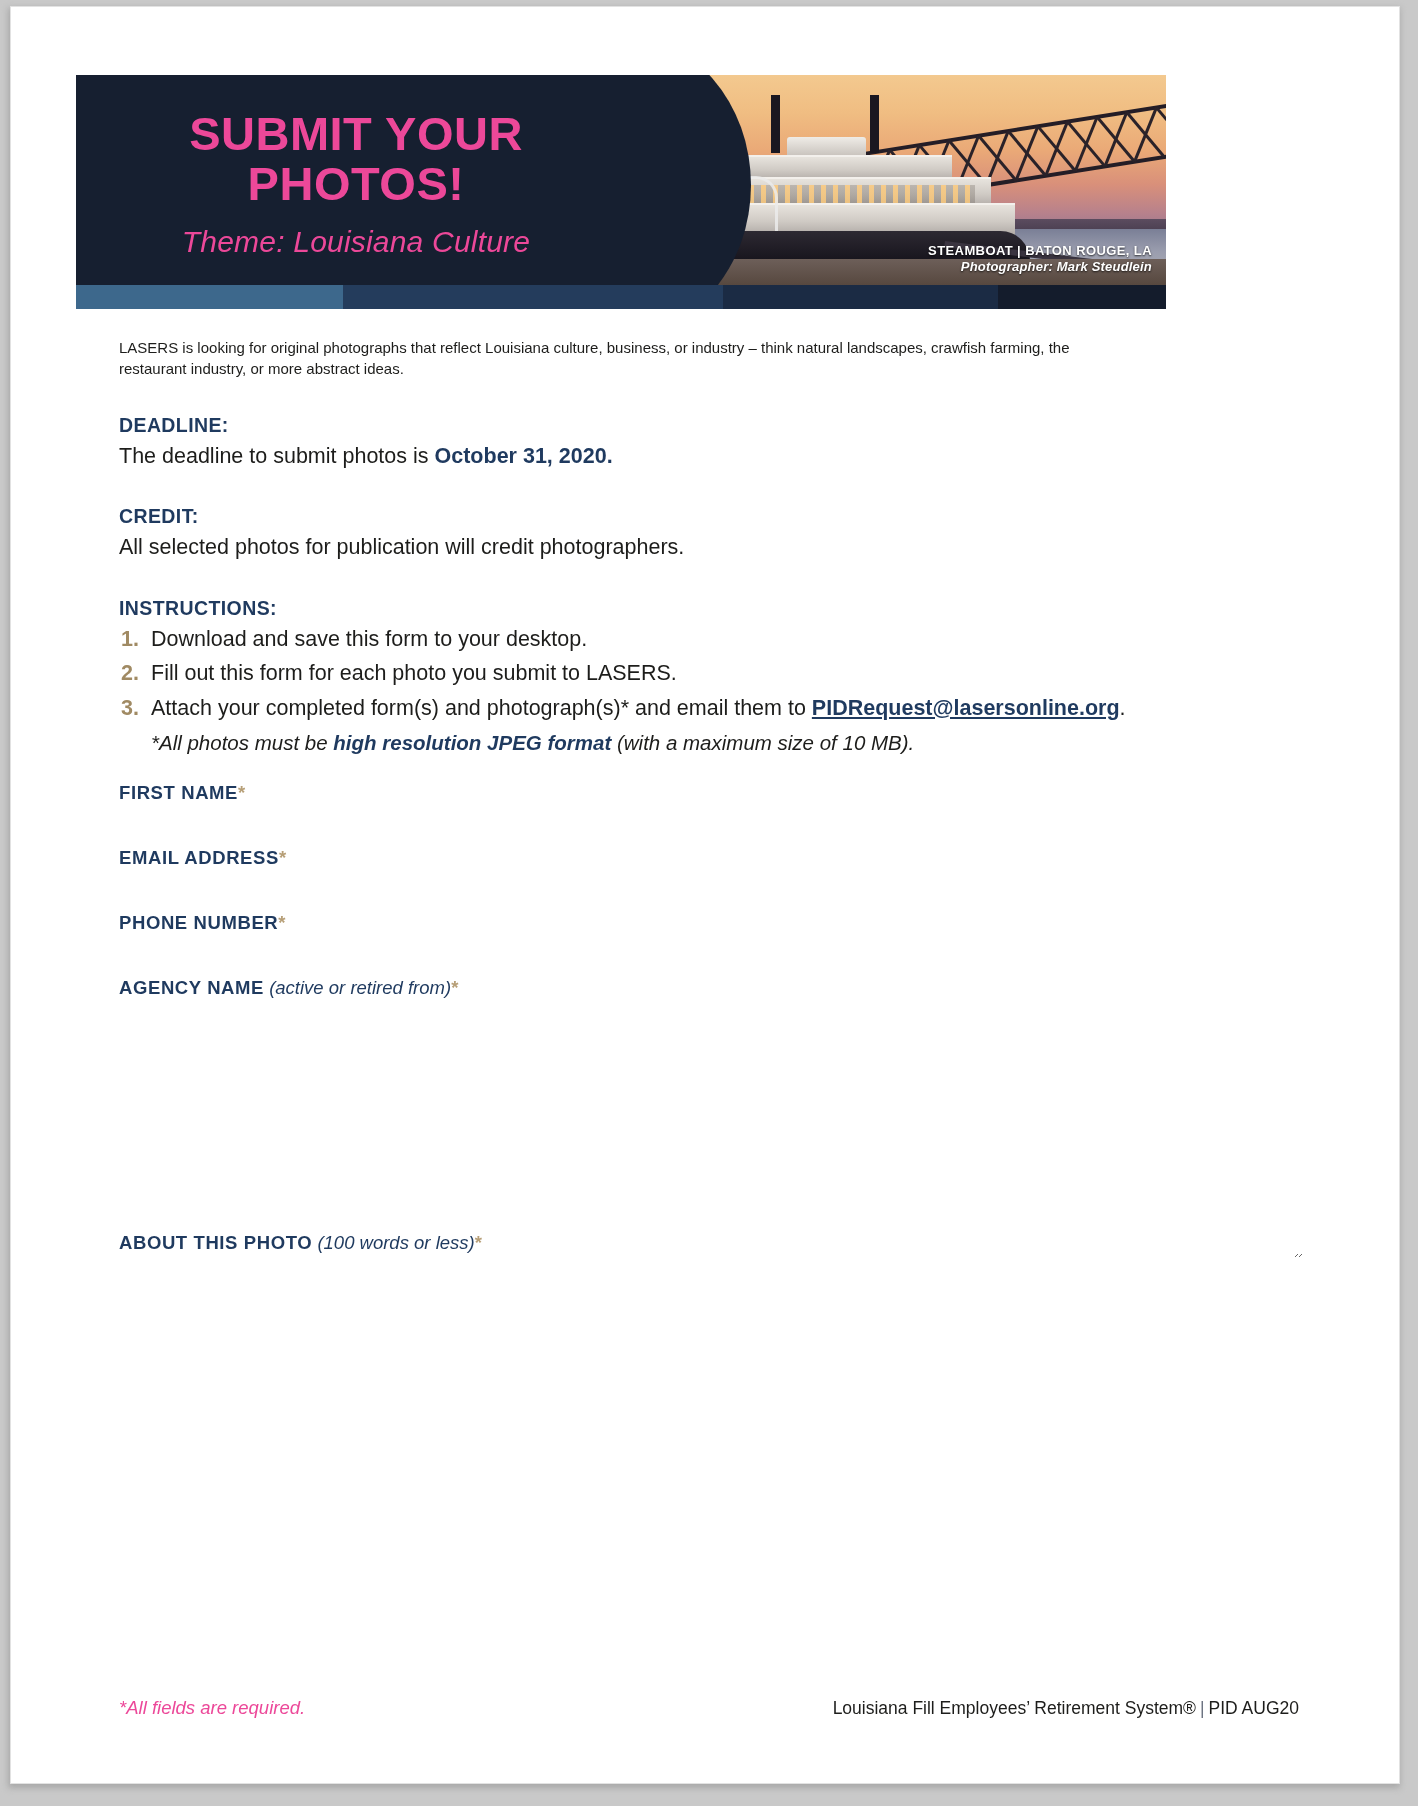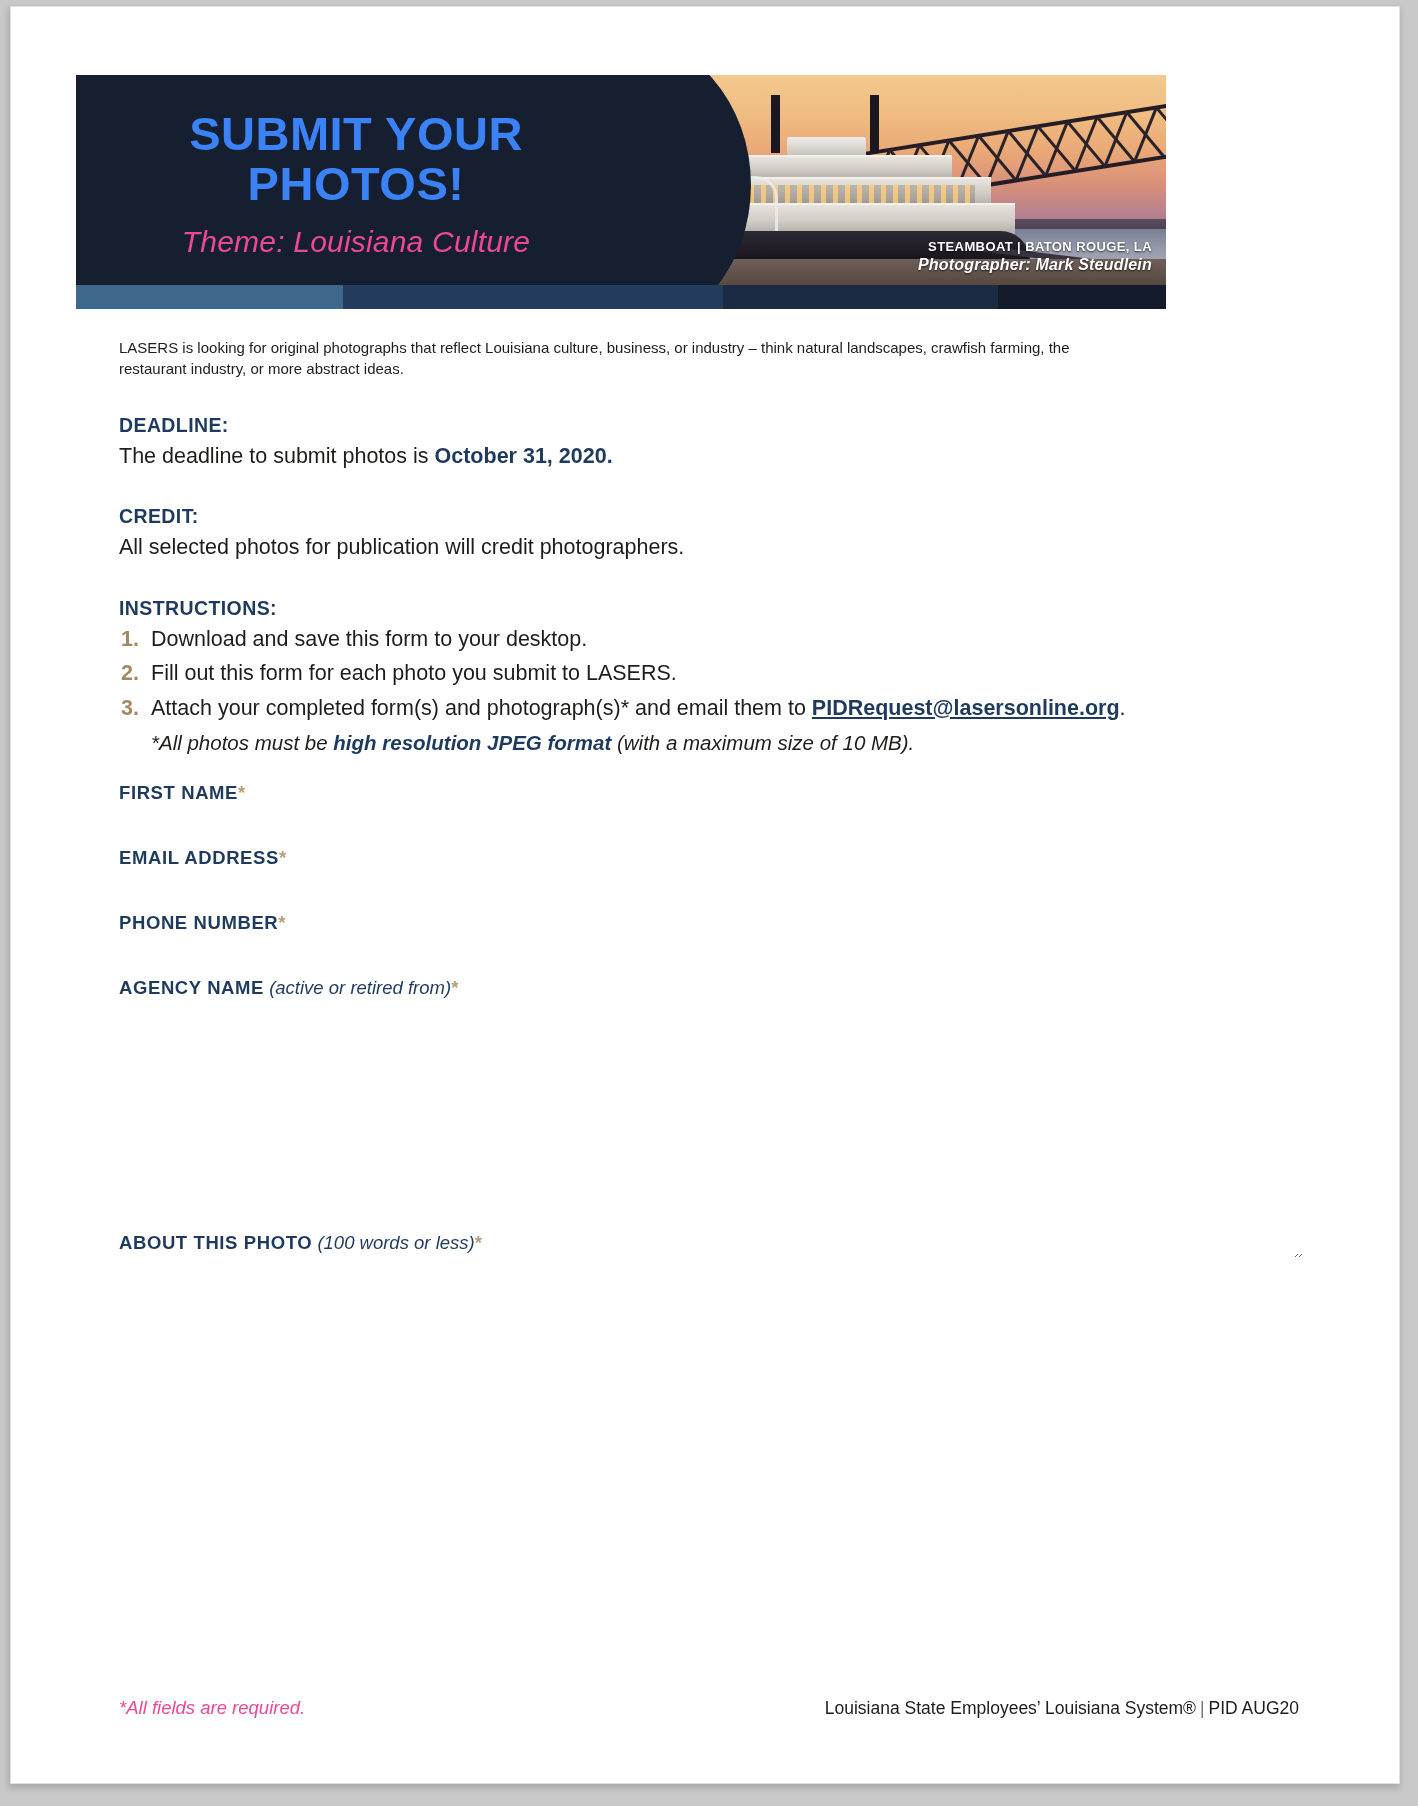--- a/index.html
+++ b/index.html
@@ -153,30 +153,30 @@
     right:14px; bottom:10px;
     text-align:right;
     color:#ffffff;
     line-height:1.25;
     text-shadow:0 1px 2px rgba(0,0,0,.75);
   }
   #banner-caption .c1{
     font-size:13px;font-weight:bold;letter-spacing:.4px;
   }
   #banner-caption .c2{
-    font-size:16px;font-style:italic;font-weight:bold;letter-spacing:.2px;
+    font-size:13px;font-style:italic;font-weight:bold;letter-spacing:.2px;
   }
   #banner-text{
     position:absolute;left:0;top:0;width:560px;
     padding:34px 0 0 0;
     text-align:center;
     z-index:3;
   }
   #banner-title{
-    color:#3b82f6;
+    color:#ec4899;
     font-size:47px;
     font-weight:bold;
     letter-spacing:.5px;
     line-height:1.06;
     margin:0 30px;
   }
   #banner-theme{
     color:#ec4899;
     font-size:30px;
     font-style:italic;
@@ -435,16 +435,16 @@
     </div>
   </div>
 
   <div id="about">
     <div class="flabel"><span>ABOUT THIS PHOTO</span><span class="hint"> (100 words or less)</span><span class="req">*</span></div>
     <textarea class="fieldbox" style=""></textarea>
   </div>
 
   <div id="footer">
     <div id="footer-left">*All fields are required.</div>
-    <div id="footer-right"><span>Louisiana State Employees’ Louisiana System®</span><span class="sep">|</span><span>PID AUG20</span></div>
+    <div id="footer-right"><span>Louisiana Fill Employees’ Retirement System®</span><span class="sep">|</span><span>PID AUG20</span></div>
   </div>
 
 </div>
 
 </body></html>

